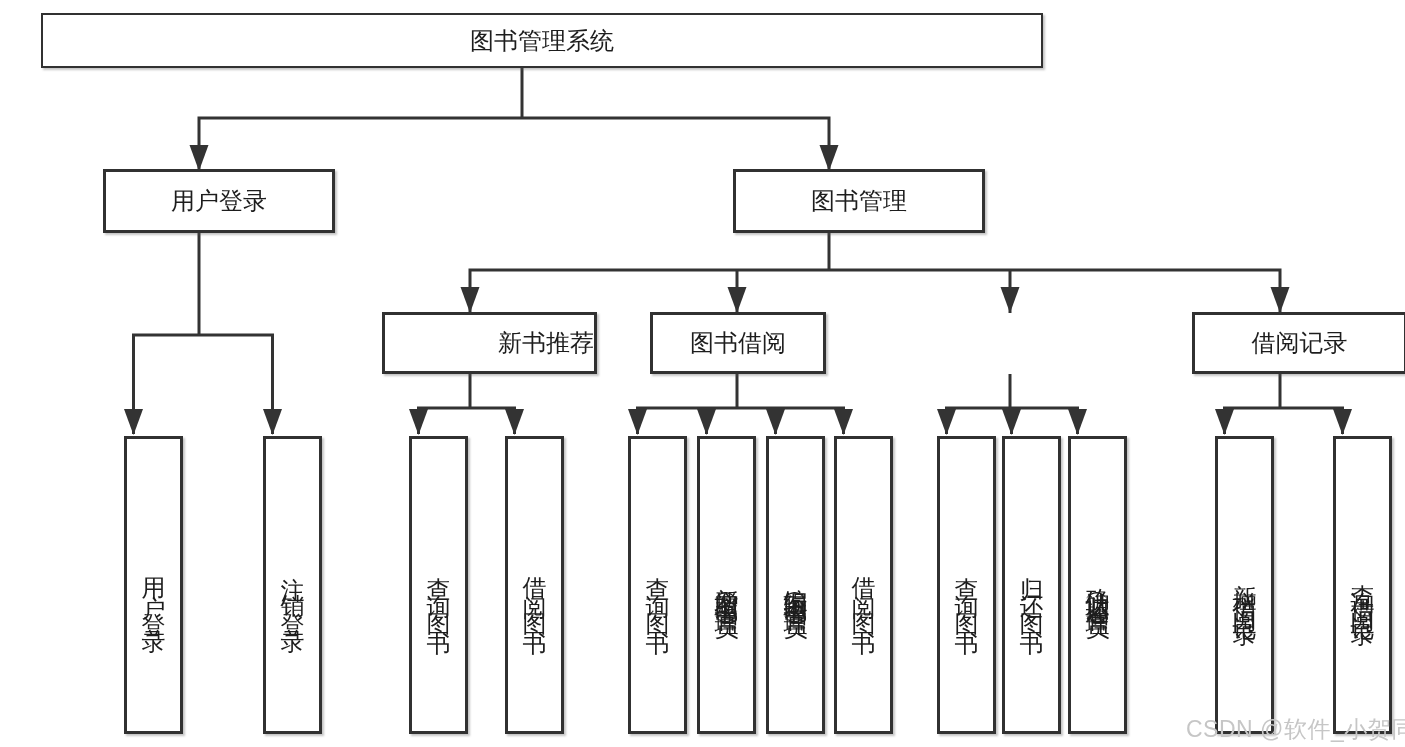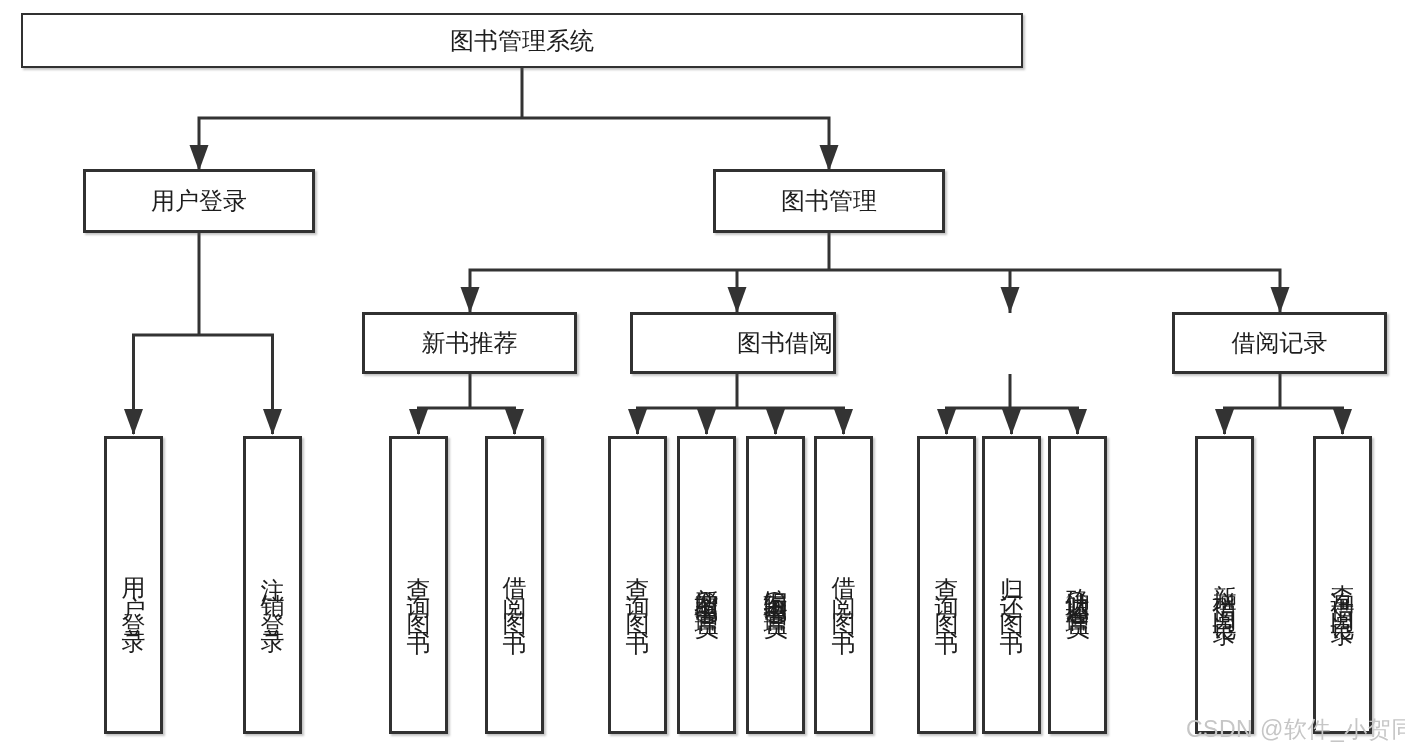--- a/index.html
+++ b/index.html
@@ -17,20 +17,21 @@
     box-sizing: border-box;
     background: #ffffff;
     border: 3px solid #313131;
     box-shadow: 2px 2px 2px rgba(90,90,90,0.35);
     display: flex;
     align-items: center;
     justify-content: center;
     color: #1d1d1d;
     font-size: 24px;
     line-height: 1;
+    margin-left: 20px;
   }
   .box.root { border-width: 2px; }
   .v {
     writing-mode: vertical-rl;
     text-orientation: mixed;
     white-space: nowrap;
   }
   .v4 { letter-spacing: 18px; padding-top: 18px; }
   .v6 { letter-spacing: 8px;  padding-top: 8px; }
   .v9 { letter-spacing: 4px;  padding-top: 4px; }
@@ -91,28 +92,28 @@
       <polygon points="1333,409 1352,409 1342.5,435" fill="#333333"></polygon>
     </svg>
 
   <div class="box root" style="left:21px; top:13px; width:1002px; height:55px;">
     <span>图书管理系统</span>
   </div>
 
   <div class="box" style="left:83px; top:169px; width:232px; height:64px;">
     <span>用户登录</span>
   </div>
-  <div class="box" style="left:713px; top:169px; width:232px; height:64px;">
+  <div class="box" style="left:713px; top:169px; width:252px; height:64px;">
     <span>图书管理</span>
   </div>
 
-  <div class="box" style="left:362px; top:312px; width:215px; height:62px;">
+  <div class="box" style="left:362px; top:312px; width:215px; height:62px;justify-content:flex-end;">
     <span>新书推荐</span>
   </div>
-  <div class="box" style="left:630px; top:312px; width:206px; height:62px;justify-content:flex-end;">
+  <div class="box" style="left:630px; top:312px; width:176px; height:62px;">
     <span>图书借阅</span>
   </div>
   <div class="box" style="left:1172px; top:312px; width:215px; height:62px;">
     <span>借阅记录</span>
   </div>
 
   <div class="box" style="left:104px; top:436px; width:59px; height:298px;">
     <span class="v v4">用户登录</span>
   </div>
   <div class="box" style="left:243px; top:436px; width:59px; height:298px;">

